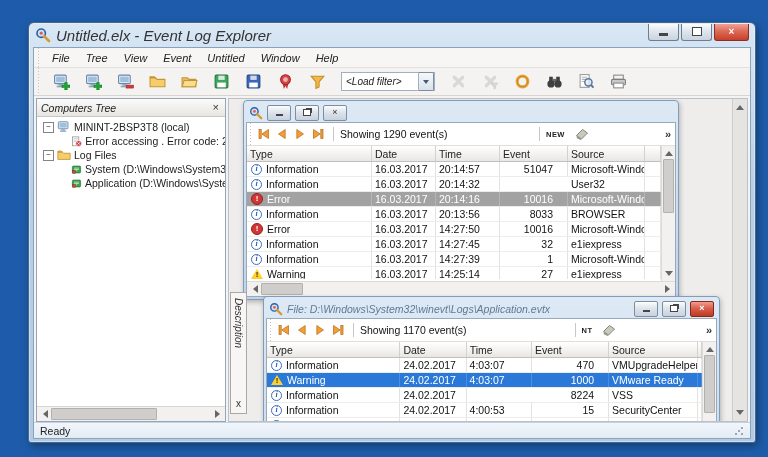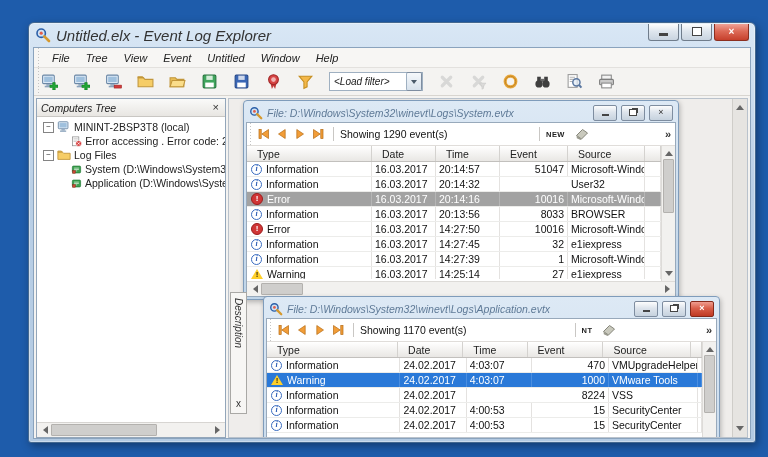--- a/index.html
+++ b/index.html
@@ -21,21 +21,21 @@
   .wbtn .mingl{display:block;width:9px;height:3px;background:#444;margin-top:5px;}
   .wbtn .maxgl{display:block;width:8px;height:7px;border:1px solid #444;background:#fff;}
   .inner{flex:1;margin:0 4px 3px 4px;background:#f4f3f1;border:1px solid #8aa3bd;
     display:flex;flex-direction:column;overflow:hidden;min-height:0;}
   
   .menubar{height:19px;background:#f7f6f4;display:flex;align-items:center;padding-left:10px;
     border-bottom:1px solid #e3e1de;flex:0 0 auto;
     background-image:radial-gradient(#c3c3c3 .8px,transparent .9px);background-size:3px 3px;background-position:3px 2px;background-repeat:repeat-y;}
   .menuitem{font-size:11px;font-style:italic;color:#222;padding:0 8px;}
   .toolbar{height:27px;background:linear-gradient(#fcfbfa,#edeae6);display:flex;align-items:center;
-    padding-left:4px;gap:9px;border-bottom:1px solid #d8d5d0;flex:0 0 auto;
+    padding-left:16px;gap:9px;border-bottom:1px solid #d8d5d0;flex:0 0 auto;
     background-image:radial-gradient(#c3c3c3 .8px,transparent .9px);background-size:3px 3px;background-position:3px 2px;background-repeat:repeat-y;}
   .tbtn{width:23px;height:22px;display:flex;align-items:center;justify-content:center;border-radius:2px;}
   .tbtn.dis{opacity:.45;filter:grayscale(1);}
   .combo{width:92px;height:17px;background:#fff;border:1px solid #9fb0c1;display:flex;align-items:center;margin:0 3px;}
   .combo .cval{flex:1;font-size:10px;font-style:italic;color:#222;padding-left:4px;white-space:nowrap;}
   .combo .cbtn{width:14px;height:100%;background:linear-gradient(#f5f8fb,#d8e2ec);border-left:1px solid #9fb0c1;
     display:flex;align-items:center;justify-content:center;}
   .arr-d{width:0;height:0;border:3px solid transparent;border-top:4px solid #4a5a6a;margin-top:3px;}
   
   .client{flex:1;display:flex;min-height:0;padding:2px 2px 0 2px;gap:2px;}
@@ -82,26 +82,26 @@
   .vsep{width:1px;height:14px;background:#c9c7c4;margin:0 6px;}
   .showing{font-size:10.5px;color:#111;white-space:nowrap;}
   .badge{font-size:7.5px;font-weight:bold;color:#222;letter-spacing:.4px;white-space:nowrap;}
   .chev{font-size:11px;color:#333;font-weight:bold;padding:0 4px;}
   .sp1{flex:1.1;} .sp2{flex:.9;}
   
   .tarea{flex:1;display:flex;min-height:0;overflow:hidden;}
   .tmain{flex:1;display:flex;flex-direction:column;min-width:0;overflow:hidden;}
   .thead{height:15px;display:flex;flex:0 0 auto;background:linear-gradient(#ffffff,#e9e7e4);
     border-bottom:1px solid #c2c0bd;font-size:10.5px;color:#222;}
-  .th{border-right:1px solid #d4d2cf;display:flex;align-items:center;padding-left:10px;box-sizing:border-box;overflow:hidden;white-space:nowrap;}
+  .th{border-right:1px solid #d4d2cf;display:flex;align-items:center;padding-left:3px;box-sizing:border-box;overflow:hidden;white-space:nowrap;}
   .rows{overflow:hidden;}
   .trow{height:14px;display:flex;font-size:10.5px;color:#111;border-bottom:1px solid #ececea;background:#fff;}
   .trow .c{border-right:1px solid #e4e2e0;display:flex;align-items:center;padding-left:3px;box-sizing:border-box;
     overflow:hidden;white-space:nowrap;}
-  .c-ev{justify-content:flex-end;padding-right:3px;}
+  .c-ev{justify-content:flex-end;padding-right:14px;}
   .sel-gray{background:#a2a2a2;color:#fff;}
   .sel-gray .c{border-right-color:#b5b5b5;}
   .sel-blue{background:#2a79d8;color:#fff;}
   .sel-blue .c{border-right-color:#4a8ee0;}
   .ticon{width:11px;height:11px;flex:0 0 auto;margin-right:4px;margin-left:1px;border-radius:50%;
     display:flex;align-items:center;justify-content:center;font-size:8px;line-height:1;font-weight:bold;}
   .ticon.info{background:#fff;border:1px solid #3a6cc0;color:#2b5cb4;font-style:italic;font-family:"Liberation Serif",serif;width:9px;height:9px;font-size:8px;}
   .ticon.error{background:#d03636;border:1px solid #9c1d1d;color:#fff;width:10px;height:10px;}
   .ticon.warning{border-radius:0;background:#ffd02a;color:#40300a;width:12px;height:10px;
     clip-path:polygon(50% 0,100% 100%,0 100%);align-items:flex-end;font-size:8px;}
@@ -402,21 +402,20 @@
           </div>
         </div>
 
         <div class="mdi">
 
           <div class="child" style="left:14px;top:1px;width:430px;height:194px;">
             <div class="ctitle">
               <svg class="i" width="14" height="14" viewBox="0 0 16 16">
                   <use href="#sy-app"></use>
                 </svg>
-              <span class="ct">File: D:\Windows\System32\winevt\Logs\System.evtx</span>
               <span class="cbtn">
                   <span class="mingl"></span>
                 </span>
               <span class="cbtn">
                   <span class="restgl"></span>
                 </span>
               <span class="cbtn">×</span>
             </div>
             <div class="cbody">
               <div class="ctoolbar">
@@ -752,21 +751,21 @@
                         <div class="c c-date" style="width: 67px;">
                           <span>24.02.2017</span>
                         </div>
                         <div class="c c-time" style="width: 66px;">
                           <span>4:03:07</span>
                         </div>
                         <div class="c c-ev" style="width: 78px;">
                           <span>1000</span>
                         </div>
                         <div class="c c-src" style="width: 90px;">
-                          <span>VMware Tools</span>
+                          <span>VMware Ready</span>
                         </div>
                         <div class="c c-sliver" style="flex: 1 1 0%;">
                           <span></span>
                         </div>
                       </div>
                       <div class="trow">
                         <div class="c c-type" style="width: 135px;">
                           <span class="ticon info">i</span>
                           <span>Information</span>
                         </div>
@@ -841,15 +840,19 @@
             </div>
           </div>
 
           <div class="mdi-vscroll">
             <span class="tri-u"></span>
             <span class="tri-dn"></span>
           </div>
         </div>
       </div>
 
+      <div class="statusbar">
+        <span class="stext">Ready</span>
+        <span class="sizegrip"></span>
+      </div>
     </div>
   </div>
 </div>
 
 </body></html>

